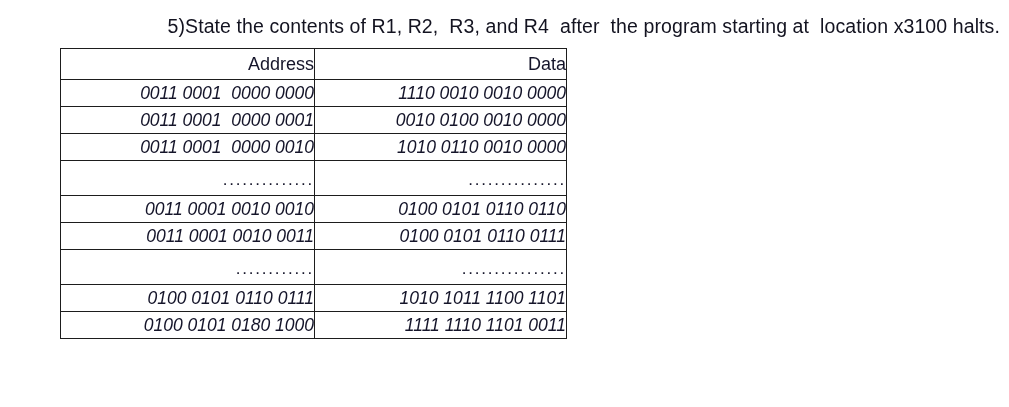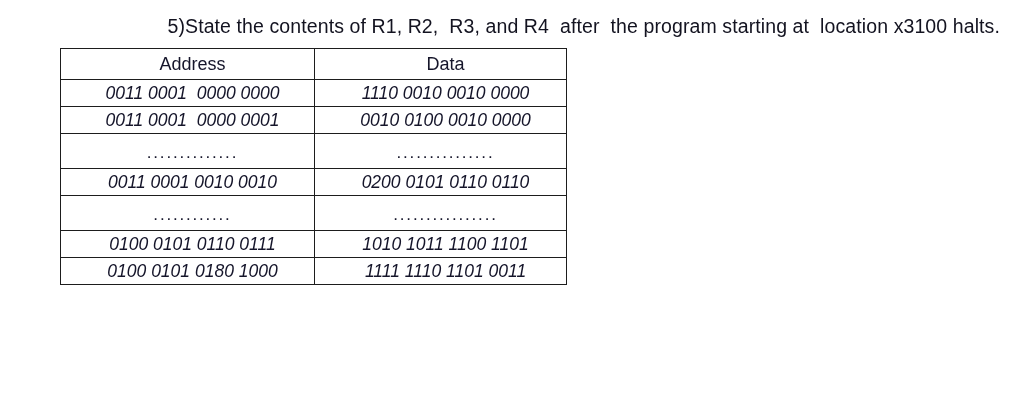--- a/index.html
+++ b/index.html
@@ -43,21 +43,21 @@
   #memory-table col.col-address { width: 254px; }
   #memory-table col.col-data    { width: 252px; }
 
   #memory-table th,
   #memory-table td {
     border: 1px solid #1d1d1d;
     padding: 2px 0 2px 10px;
     font-size: 17.5px;
     line-height: 22px;
     font-weight: normal;
-    text-align: center;
+    text-align: right;
     vertical-align: middle;
     white-space: pre;
     color: #15152a;
     height: 26px;
     box-sizing: border-box;
   }
 
   #memory-table th {
     font-size: 18px;
     height: 31px;
@@ -93,27 +93,35 @@
   </thead>
   <tbody id="memory-table-body">
       <tr class="data-row">
         <td>0011 0001  0000 0000</td>
         <td>1110 0010 0010 0000</td>
       </tr>
       <tr class="data-row">
         <td>0011 0001  0000 0001</td>
         <td>0010 0100 0010 0000</td>
       </tr>
+      <tr class="data-row">
+        <td>0011 0001  0000 0010</td>
+        <td>1010 0110 0010 0000</td>
+      </tr>
       <tr class="ellipsis-row">
         <td>..............</td>
         <td>...............</td>
       </tr>
       <tr class="data-row">
         <td>0011 0001 0010 0010</td>
-        <td>0200 0101 0110 0110</td>
+        <td>0100 0101 0110 0110</td>
+      </tr>
+      <tr class="data-row">
+        <td>0011 0001 0010 0011</td>
+        <td>0100 0101 0110 0111</td>
       </tr>
       <tr class="ellipsis-row">
         <td>............</td>
         <td>................</td>
       </tr>
       <tr class="data-row">
         <td>0100 0101 0110 0111</td>
         <td>1010 1011 1100 1101</td>
       </tr>
       <tr class="data-row">

